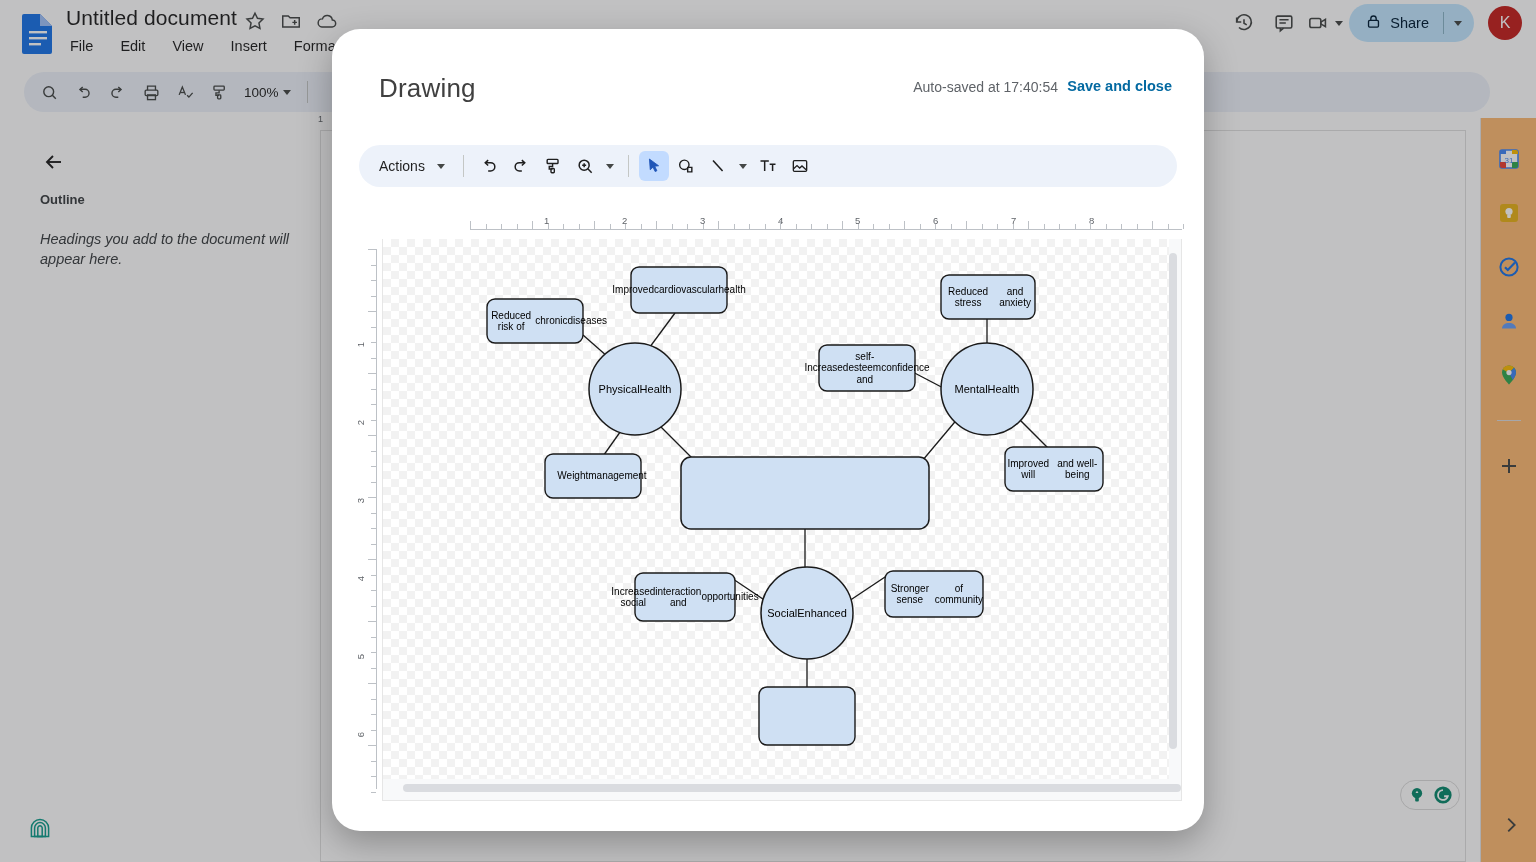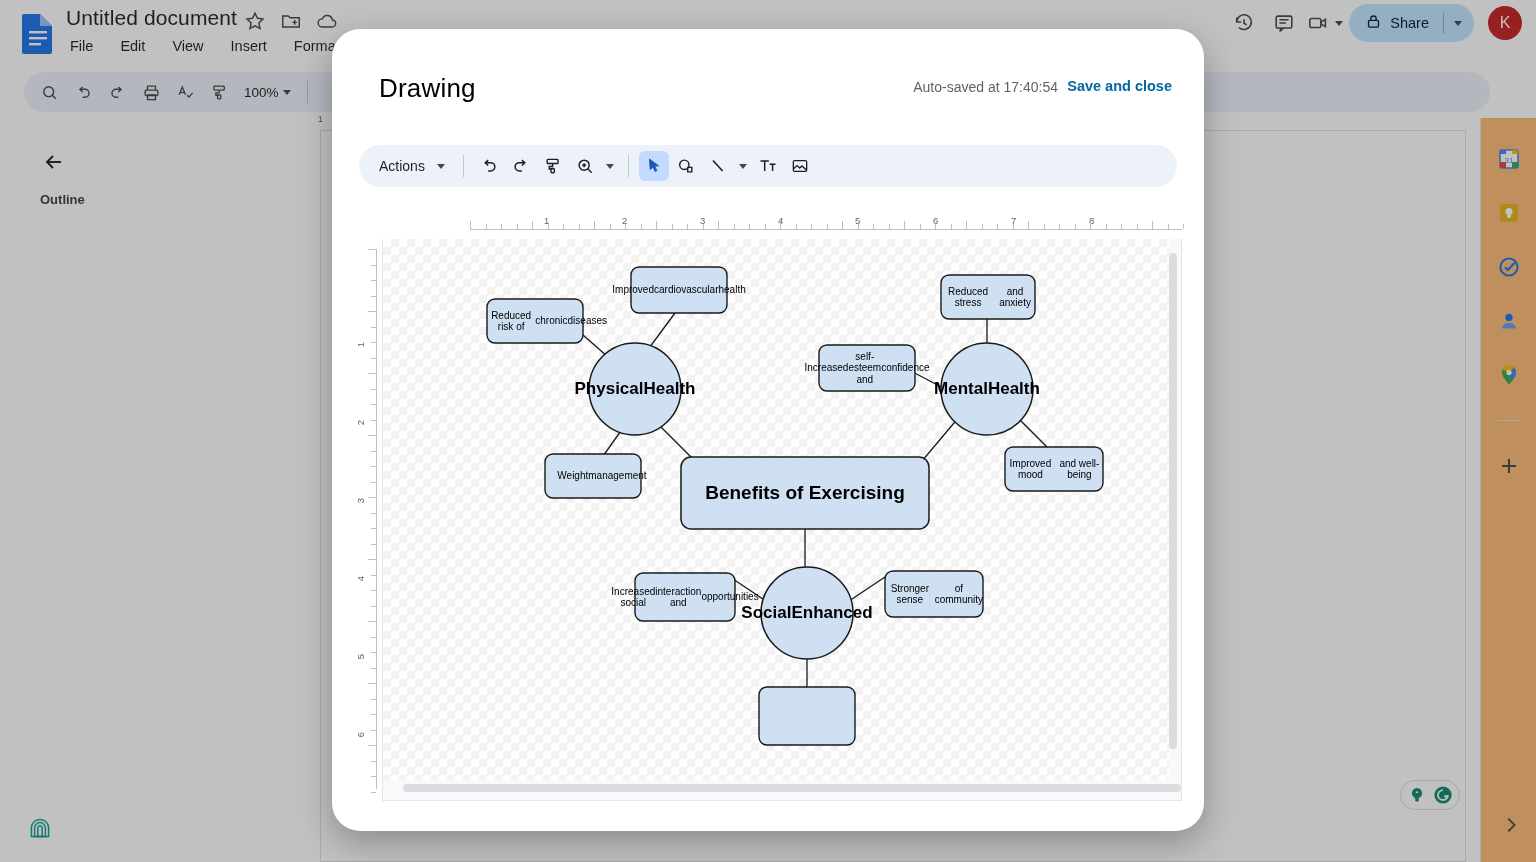--- a/index.html
+++ b/index.html
@@ -87,21 +87,21 @@
 
   
   #scrim { position:absolute; inset: 0; background: rgba(32,33,36,.28); }
 
   
   #drawing-modal {
     position: absolute; left: 332px; top: 29px; width: 872px; height: 802px;
     background: #fff; border-radius: 28px; box-shadow: 0 12px 34px rgba(0,0,0,.28);
     overflow: hidden;
   }
-  .dlg-title { position:absolute; left: 47px; top: 44px; font-size: 26px; color:#000000; letter-spacing:.2px; }
+  .dlg-title { position:absolute; left: 47px; top: 44px; font-size: 26px; color:#404040; letter-spacing:.2px; }
   .dlg-autosave { position:absolute; right: 146px; top: 50px; font-size: 14px; color:#5f6368; white-space:nowrap; }
   .dlg-save { position:absolute; right: 32px; top: 49px; font-size: 14.5px; font-weight: bold; color: #0369a1; white-space: nowrap; }
 
   .dwg-toolbar {
     position:absolute; left: 27px; top: 116px; width: 818px; height: 42px;
     background:#edf2fa; border-radius: 21px; display:flex; align-items:center; padding: 0 12px; gap: 2px;
   }
   .dwg-actions { font-size: 14px; color:#1f1f1f; display:flex; align-items:center; gap:12px; padding: 0 8px; height: 30px; border-radius:4px;}
   .dwg-div { width:1px; height: 22px; background:#c4c7c5; margin: 0 8px; }
   .dwg-btn { width: 30px; height: 30px; border-radius: 6px; display:flex; align-items:center; justify-content:center; color:#1f1f1f; }
@@ -132,21 +132,21 @@
   .sb-v { position:absolute; right: 4px; top: 14px; width: 8px; height: 496px; background:#dadce0; border-radius: 4px; }
   .sb-h { position:absolute; left: 20px; bottom: 8px; width: 778px; height: 8px; background:#dadce0; border-radius: 4px; }
 
   
   #diagram { position:absolute; left:0; top:0; width: 800px; height: 562px; }
   .node-text {
     position:absolute; display:flex; align-items:center; justify-content:center;
     text-align:center; color:#000; line-height: 1.12; pointer-events:none;
   }
   .t-center { font-size: 19px; font-weight: bold; }
-  .t-hub { font-size: 17px; font-weight: bold; align-items: center; }
+  .t-hub { font-size: 11px; font-weight: normal; align-items: center; }
   .t-leaf { font-size: 10px; }
 </style>
 </head>
 <body>
 
 <div id="docs-app">
 
   <div class="docs-header">
     <div class="docs-logo">
       <svg width="36" height="44" viewBox="0 0 36 44">
@@ -277,20 +277,21 @@
   </div>
 
   <div class="outline-panel">
     <span class="outline-back">
       <svg width="24" height="24" viewBox="0 0 24 24" fill="none" stroke="#1f1f1f" stroke-width="1.9">
           <path d="M19 12H5"></path>
           <path d="M11 6l-6 6 6 6"></path>
         </svg>
     </span>
     <div class="outline-title">Outline</div>
+    <div class="outline-hint">Headings you add to the document will appear here.</div>
   </div>
 
   <div class="doc-canvas">
     <div class="doc-page"></div>
   </div>
 
   <div class="app-rail">
     <span class="rail-ic">
       <svg width="24" height="24" viewBox="0 0 24 24">
         <rect x="3" y="3" width="18" height="18" rx="2" fill="#fff" stroke="#4285f4" stroke-width="1.6"></rect>
@@ -589,23 +590,20 @@
             <rect x="162" y="215" width="96" height="44" rx="8" fill="#cfe0f3" stroke="#1a1a1a" stroke-width="1.4"></rect>
             <rect x="558" y="36" width="94" height="44" rx="8" fill="#cfe0f3" stroke="#1a1a1a" stroke-width="1.4"></rect>
             <rect x="436" y="106" width="96" height="46" rx="8" fill="#cfe0f3" stroke="#1a1a1a" stroke-width="1.4"></rect>
             <rect x="622" y="208" width="98" height="44" rx="8" fill="#cfe0f3" stroke="#1a1a1a" stroke-width="1.4"></rect>
             <rect x="252" y="334" width="100" height="48" rx="8" fill="#cfe0f3" stroke="#1a1a1a" stroke-width="1.4"></rect>
             <rect x="502" y="332" width="98" height="46" rx="8" fill="#cfe0f3" stroke="#1a1a1a" stroke-width="1.4"></rect>
             <rect x="376" y="448" width="96" height="58" rx="8" fill="#cfe0f3" stroke="#1a1a1a" stroke-width="1.4"></rect>
           </g>
         </svg>
 
-        <div class="node-text t-center" style="left:298px; top:218px; width:248px; height:72px;">
-            <span style="display:block">Benefits of Exercising</span>
-          </div>
 
         <div class="node-text t-hub" style="left:206px; top:104px; width:92px; height:92px;">
             <span style="display:block">Physical</span>
             <span style="display:block">Health</span>
           </div>
         <div class="node-text t-hub" style="left:558px; top:104px; width:92px; height:92px;">
             <span style="display:block">Mental</span>
             <span style="display:block">Health</span>
           </div>
         <div class="node-text t-hub" style="left:378px; top:328px; width:92px; height:92px;">
@@ -630,21 +628,21 @@
         <div class="node-text t-leaf" style="left:558px; top:36px; width:94px; height:44px;">
             <span style="display:block">Reduced stress</span>
             <span style="display:block">and anxiety</span>
           </div>
         <div class="node-text t-leaf" style="left:436px; top:106px; width:96px; height:46px;">
             <span style="display:block">Increased</span>
             <span style="display:block">self-esteem and</span>
             <span style="display:block">confidence</span>
           </div>
         <div class="node-text t-leaf" style="left:622px; top:208px; width:98px; height:44px;">
-            <span style="display:block">Improved mood</span>
+            <span style="display:block">Improved will</span>
             <span style="display:block">and well-being</span>
           </div>
         <div class="node-text t-leaf" style="left:252px; top:334px; width:100px; height:48px;">
             <span style="display:block">Increased social</span>
             <span style="display:block">interaction and</span>
             <span style="display:block">opportunities</span>
           </div>
         <div class="node-text t-leaf" style="left:502px; top:332px; width:98px; height:46px;">
             <span style="display:block">Stronger sense</span>
             <span style="display:block">of community</span>

